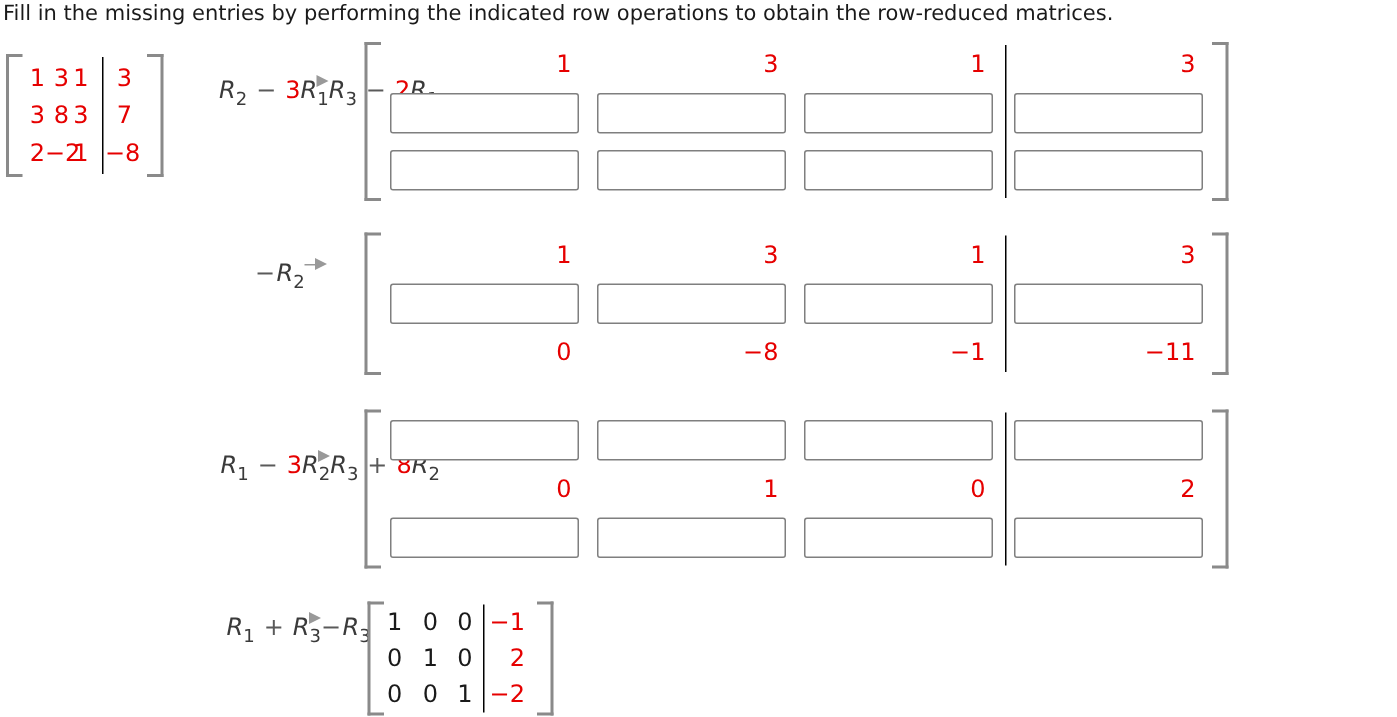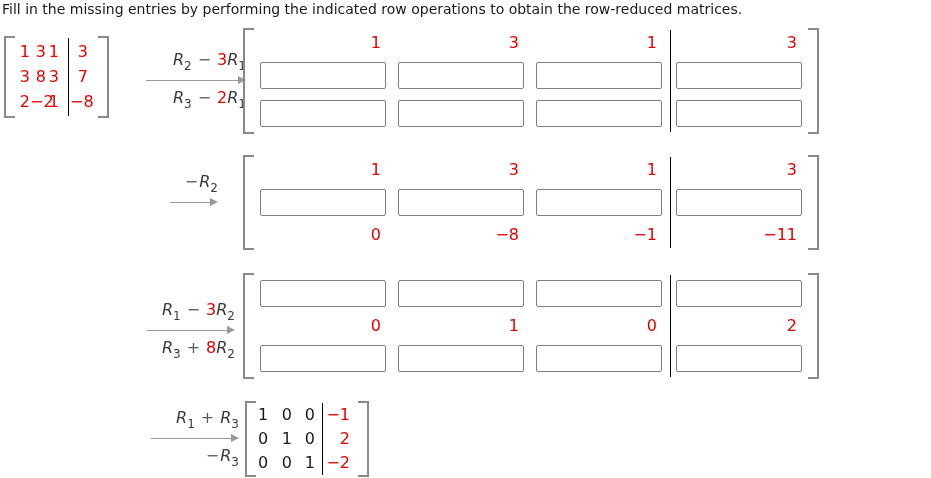--- a/index.html
+++ b/index.html
@@ -41,21 +41,21 @@
   .vcell{width:126px;line-height:16px;font-size:16px;color:var(--red,#e60000);
          text-align:right;padding-right:5px;box-sizing:border-box;flex:0 0 auto;}
   .irow{height:27px;}
   .ibox{width:126px;height:27px;box-sizing:border-box;border:1px solid var(--border,#7f7f7f);
         border-radius:2px;background:#fff;padding:0 5px;font-size:14px;font-family:inherit;
         color:var(--text,#1a1a1a);outline:none;flex:0 0 auto;}
   .cellm1,.cellm2{margin-right:12px;}
   .cellm4{margin-left:14px;}
 
   
-  .oplabel{position:absolute;display:flex;flex-direction:column;align-items:flex-end;
+  .oplabel{position:absolute;display:flex;flex-direction:row;align-items:flex-start;
            font-size:16px;color:var(--label,#3a3a3a);}
   .opline{height:26px;display:flex;align-items:flex-start;line-height:21px;white-space:nowrap;}
   .tvar{font-style:italic;}
   .tvar sub{font-style:normal;font-size:12px;line-height:1;vertical-align:-5px;}
   .tsign{margin:0 6px;color:var(--sign,#5a5a5a);}
   .tsign:first-child{margin-left:0;margin-right:1px;}
   .tcoef{color:var(--red,#e60000);}
   .oparrow{position:relative;width:100%;height:9px;margin:1px 0 2px;}
   .oparrow::before{content:"";position:absolute;left:0;right:6px;top:4px;
                    border-top:1px solid var(--arrow,#999);}

